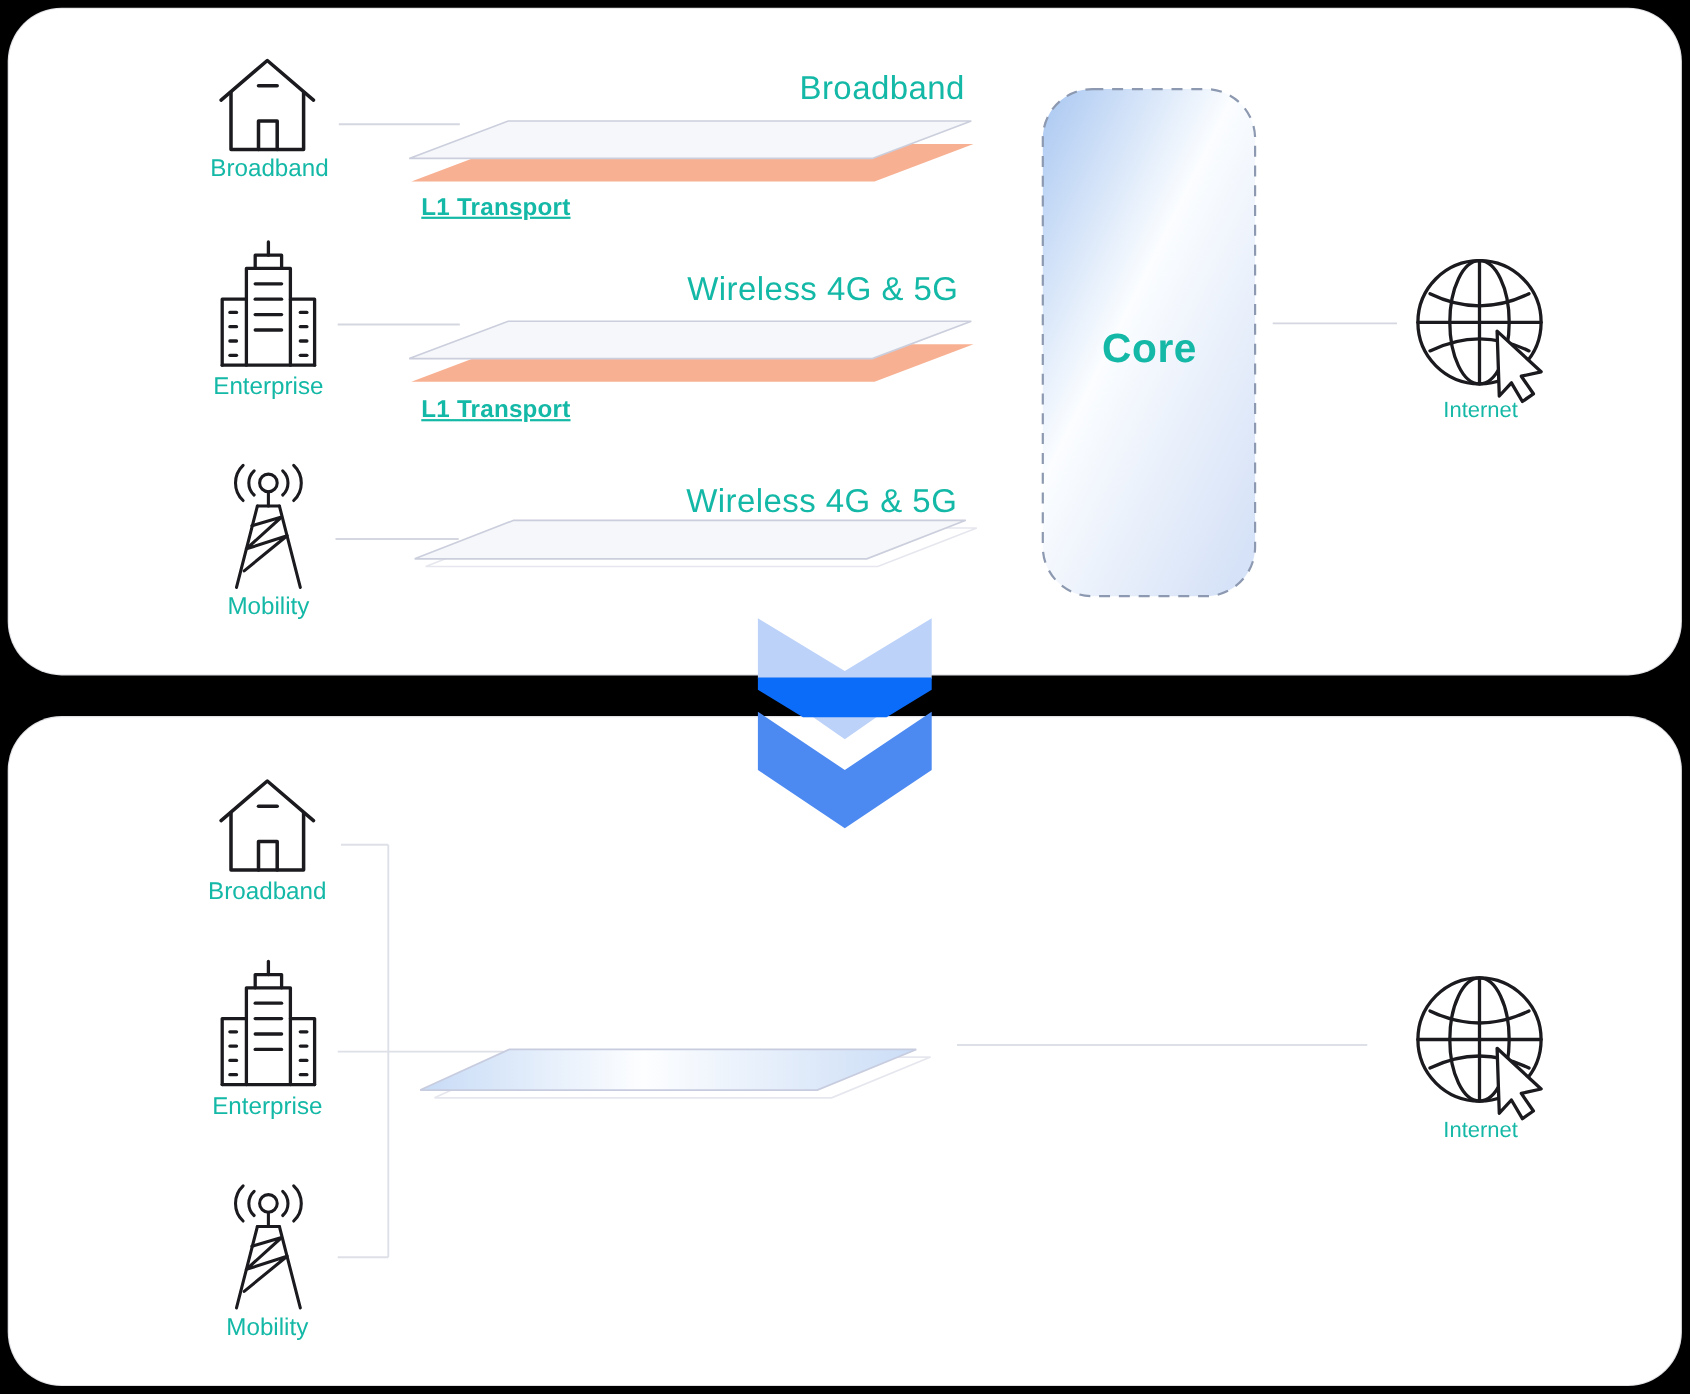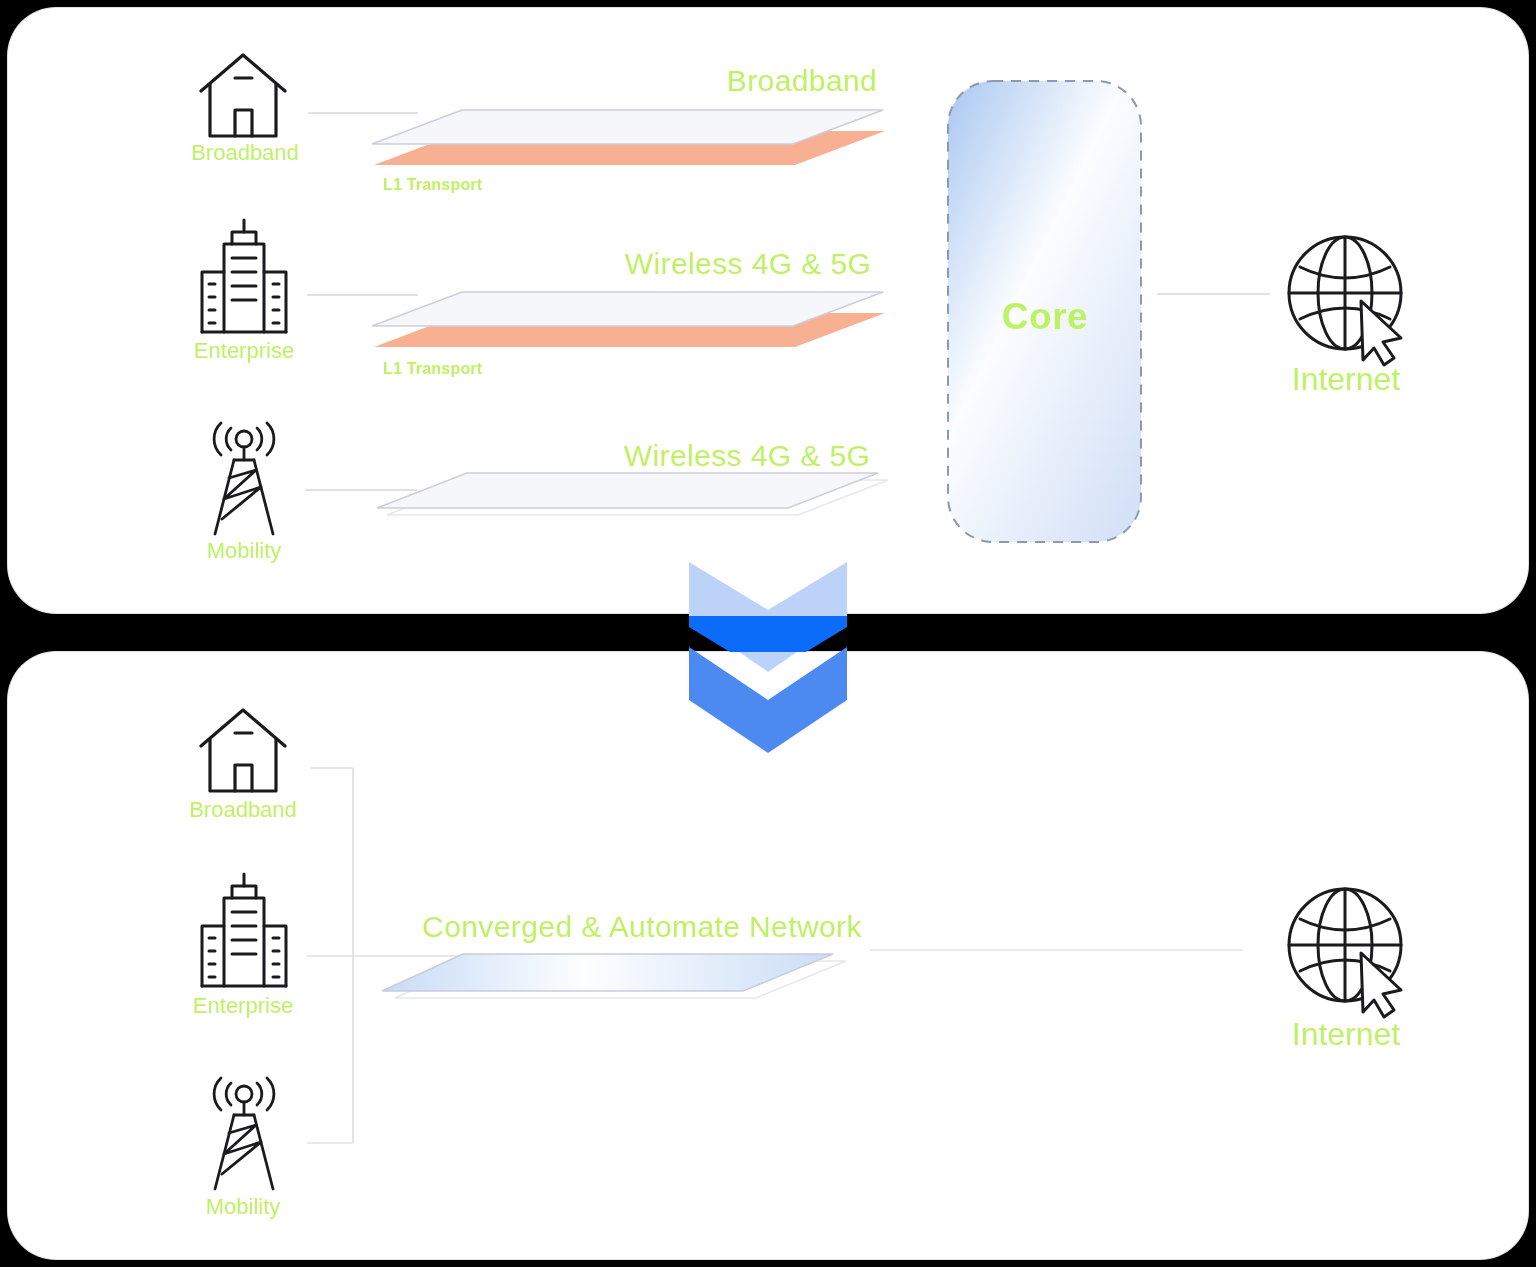--- a/index.html
+++ b/index.html
@@ -4,25 +4,25 @@
 <style>
   html,body{margin:0;padding:0;background:#000;}
   .stage{position:relative;width:1536px;height:1267px;background:#000;
          font-family:"Liberation Sans",sans-serif;overflow:hidden;}
   .panel{position:absolute;left:8px;width:1520px;background:#fff;border-radius:48px;
          box-shadow:0 0 0 1px #e2e2e6,0 3px 8px rgba(0,0,0,.35);}
   .panel-top{top:8px;height:605px;}
   .panel-bottom{top:652px;height:607px;}
   svg.overlay{position:absolute;left:0;top:0;z-index:5;pointer-events:none;}
   .label{position:absolute;z-index:10;transform:translateX(-50%);white-space:nowrap;
-         color:#bef264;line-height:1;}
+         color:#14b8a6;line-height:1;}
   .t30{font-size:30px;letter-spacing:.4px;}
-  .t24{font-size:32px;}
+  .t24{font-size:20px;}
   .t22{font-size:22px;}
-  .t19{font-size:16px;font-weight:700;letter-spacing:.2px;transform:none;}
+  .t19{font-size:22px;font-weight:700;letter-spacing:.2px;transform:none;text-decoration:underline;}
   .core-label{font-size:37px;font-weight:700;letter-spacing:.5px;}
 </style>
 </head>
 <body>
 
 <div class="stage">
 
   <div class="panel panel-top"></div>
   <div class="panel panel-bottom"></div>
 
@@ -165,16 +165,15 @@
 
   <div class="label t30" style="left:747px;top:441px;">Wireless 4G &amp; 5G</div>
 
   <div class="label core-label" style="left:1045px;top:298px;">Core</div>
   <div class="label t24" style="left:1346px;top:363px;">Internet</div>
 
   <div class="label t22" style="left:243px;top:799px;">Broadband</div>
   <div class="label t22" style="left:243px;top:995px;">Enterprise</div>
   <div class="label t22" style="left:243px;top:1196px;">Mobility</div>
 
-  <div class="label t30" style="left:642px;top:912px;">Converged &amp; Automate Network</div>
   <div class="label t24" style="left:1346px;top:1018px;">Internet</div>
 
 </div>
 
 </body></html>

